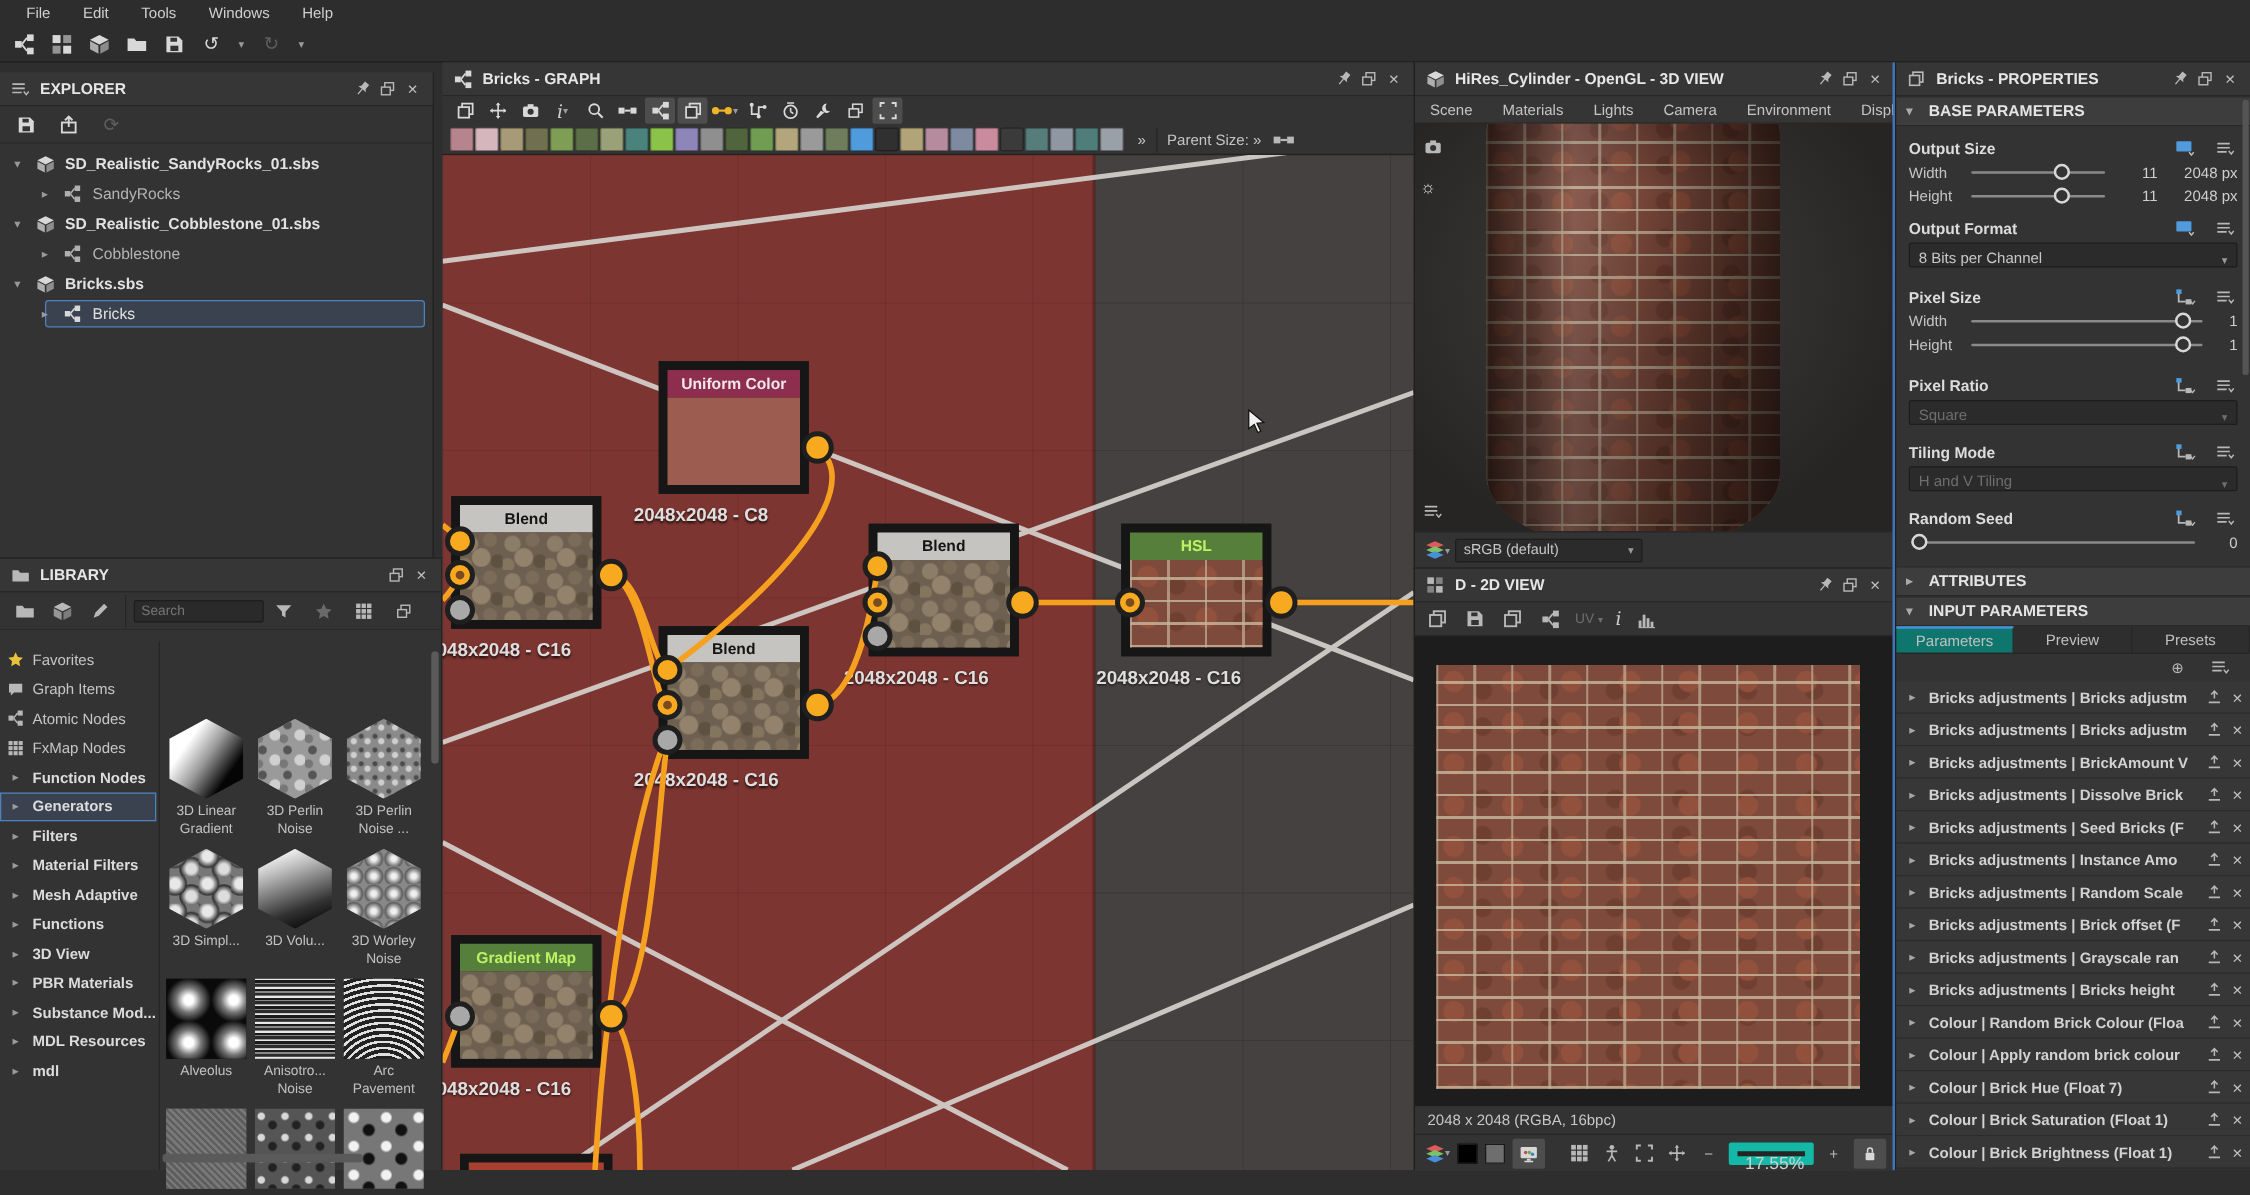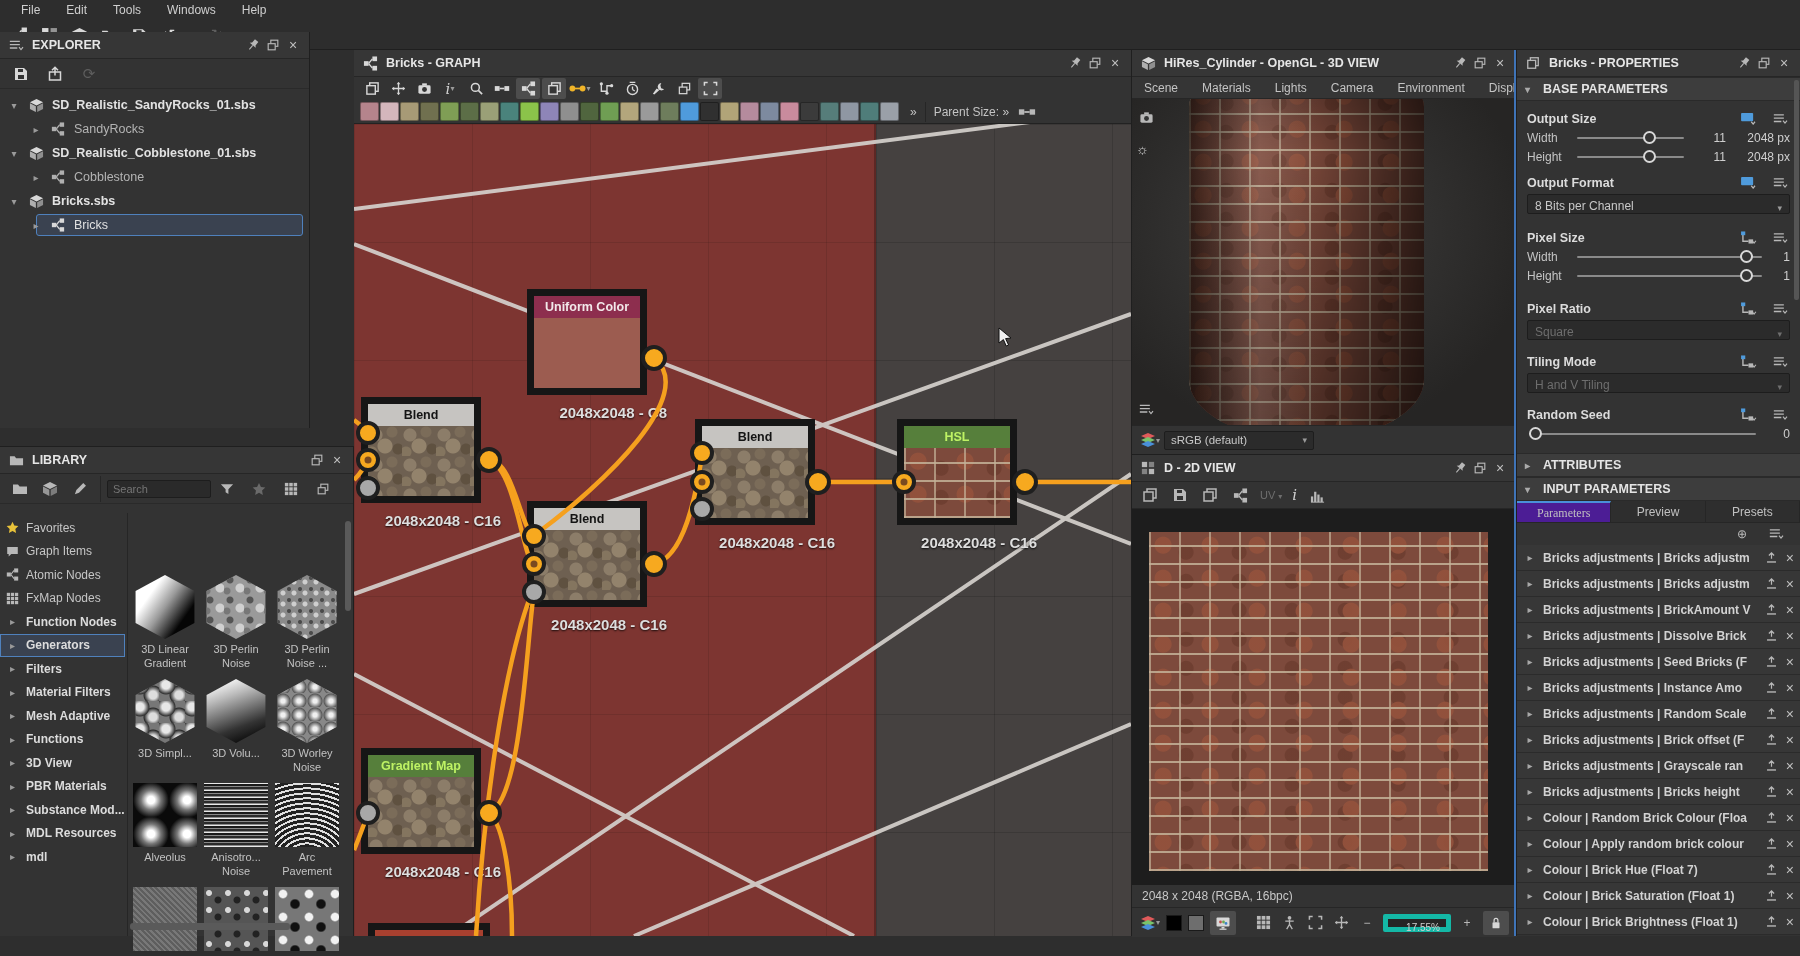--- a/index.html
+++ b/index.html
@@ -13,21 +13,21 @@
   .maintb{left:0;top:21px;width:1800px;height:29px;background:#2d2d2d;border-bottom:1px solid #1f1f1f;display:flex;align-items:center;gap:4px;padding-left:6px;}
   .tbi{width:26px;height:24px;display:flex;align-items:center;justify-content:center;color:#d8d8d8;font-size:15px;border-radius:3px;}
   .tbi.sm{width:14px;font-size:9px;color:#9a9a9a;}
   .tbi.dis{color:#5e5e5e;}
   .panel-h{height:27px;background:#363636;display:flex;align-items:center;padding:0 6px;border-bottom:1px solid #262626;}
   .panel-h .ttl{font-weight:bold;color:#e6e6e6;font-size:12.5px;margin-left:6px;flex:1;white-space:nowrap;overflow:hidden;}
   .hic{width:20px;height:20px;display:flex;align-items:center;justify-content:center;color:#b8b8b8;}
   svg.ic{display:block;}
   .x{font-size:14px;color:#c0c0c0;}
   
-  #explorer{left:0;top:32px;width:310px;height:396px;background:#333333;border-right:1px solid #1f1f1f;}
+  #explorer{left:0;top:58px;width:347px;height:396px;background:#333333;border-right:1px solid #1f1f1f;}
   .ex-tb{height:30px;display:flex;align-items:center;gap:8px;padding-left:8px;border-bottom:1px solid #2a2a2a;}
   .tree{padding-top:4px;}
   .trow{height:24px;display:flex;align-items:center;gap:6px;position:relative;}
   .trow .chev{width:12px;text-align:center;color:#9a9a9a;font-size:10px;}
   .trow .lbl{font-weight:bold;color:#e2e2e2;font-size:12.5px;}
   .trow .lbl.child{font-weight:normal;color:#b4b4b4;}
   .sel-outline{position:absolute;left:36px;right:6px;top:1px;bottom:1px;border:1px solid #4f81bd;border-radius:3px;background:#3a4250;}
   .ex-foot{left:0;top:418px;width:354px;height:28px;background:#333;display:flex;align-items:center;gap:14px;padding-left:10px;border-top:1px solid #2a2a2a;position:absolute;}
   .iti{font-family:"DejaVu Serif",serif;font-style:italic;font-size:15px;color:#cfcfcf;}
   
@@ -76,21 +76,21 @@
      background-size:118px 118px;box-shadow:inset -2px 0 0 rgba(0,0,0,.25);}
   .grayzone-grid{position:absolute;left:522px;top:0;right:0;bottom:0;
      background-image:linear-gradient(rgba(0,0,0,.14) 1px,transparent 1px),linear-gradient(90deg,rgba(0,0,0,.14) 1px,transparent 1px);background-size:118px 118px;}
   .node{position:absolute;width:120px;border:7px solid #161616;background:#161616;}
   .node-head{height:22px;line-height:22px;text-align:center;font-weight:bold;font-size:12.5px;}
   .nh-gray{background:#c6c4c1;color:#141414;}
   .nh-maroon{background:#8d2e4e;color:#f2e8ea;}
   .nh-green{background:#567f3b;color:#bef264;}
   .node-body{height:70px;}
   .uc-body{background:#9c5c50;}
-  .node-cap{position:absolute;left:-27px;width:160px;top:108px;text-align:right;font-weight:bold;font-size:15px;color:#dedede;text-shadow:0 1px 2px rgba(0,0,0,.8);}
+  .node-cap{position:absolute;left:-27px;width:160px;top:108px;text-align:left;font-weight:bold;font-size:15px;color:#dedede;text-shadow:0 1px 2px rgba(0,0,0,.8);}
   .tex-cobble{background-color:#6e6051;background-image:
     radial-gradient(circle at 8px 9px,#8c7d69 6px,transparent 7px),
     radial-gradient(circle at 24px 6px,#7b6c59 5px,transparent 6px),
     radial-gradient(circle at 17px 20px,#93836c 7px,transparent 8px),
     radial-gradient(circle at 30px 23px,#5f5140 5px,transparent 6px),
     radial-gradient(circle at 4px 26px,#84755f 5px,transparent 6px);
     background-size:34px 30px;}
   .tex-brick{background-color:#7d4a3c;background-image:
     repeating-linear-gradient(0deg,rgba(196,178,152,.85) 0 2px,transparent 2px 18px),
     repeating-linear-gradient(90deg,rgba(196,178,152,.7) 0 2px,transparent 2px 30px),
@@ -111,41 +111,41 @@
   .combo .cv{flex:1;}
   .combo .ca{color:#9a9a9a;font-size:9px;}
   
   #view2d{left:1131px;top:454px;width:385px;height:482px;background:#333;border-left:1px solid #1f1f1f;border-top:1px solid #1f1f1f;}
   .v2tb{height:27px;display:flex;align-items:center;gap:10px;padding-left:8px;background:#333;border-bottom:1px solid #262626;}
   .v2canvas{position:absolute;left:0;top:54px;width:385px;height:376px;background:#1d1d1d;overflow:hidden;}
   .v2tex{position:absolute;left:17px;top:23px;width:339px;height:339px;}
   .v2info{position:absolute;left:0;top:430px;width:385px;height:22px;line-height:22px;padding-left:10px;color:#c8c8c8;font-size:12px;background:#333;}
   .v2bot{position:absolute;left:0;top:452px;width:385px;height:30px;background:#333;border-top:1px solid #262626;display:flex;align-items:center;gap:6px;padding:0 8px;}
   .swatch{width:16px;height:16px;border:1px solid #1a1a1a;}
-  .zoomfield{width:68px;height:18px;background:#252525;border:5px solid #14b8a6;border-radius:2px;text-align:right;padding:0 6px;line-height:18px;color:#d0d0d0;font-size:10px;}
+  .zoomfield{width:68px;height:18px;background:#252525;border:7px solid #14b8a6;border-radius:2px;text-align:right;padding:0 6px;line-height:18px;color:#d0d0d0;font-size:14px;}
   .spread{flex:1;}
   
   #props{left:1516px;top:50px;width:284px;height:886px;background:#333;border-left:1px solid #1f1f1f;overflow:hidden;}
   .sect{height:24px;background:#3d3d3d;display:flex;align-items:center;gap:8px;padding-left:8px;border-top:1px solid #2a2a2a;border-bottom:1px solid #2a2a2a;font-weight:bold;color:#e4e4e4;font-size:12.5px;}
   .sect .sc{color:#aaa;font-size:10px;width:10px;}
   .prow{display:flex;align-items:center;padding:0 10px;height:19px;}
   .plabel{font-weight:bold;color:#dcdcdc;font-size:12.5px;flex:1;}
   .picons{display:flex;gap:12px;align-items:center;}
   .slrow{display:flex;align-items:center;gap:8px;padding:0 10px;height:19px;}
   .slname{width:42px;color:#c4c4c4;font-size:12px;}
   .track{flex:1;height:2px;background:#8a8a8a;position:relative;border-radius:1px;}
   .knob{position:absolute;top:-6px;width:13px;height:13px;border:2.5px solid #d8d8d8;border-radius:50%;background:#333;}
   .v1{width:34px;text-align:right;color:#cfcfcf;font-size:12px;}
   .v2{width:56px;text-align:right;color:#cfcfcf;font-size:12px;}
   .ddl{margin:2px 10px;height:20px;background:#2b2b2b;border:1px solid #1d1d1d;border-radius:2px;display:flex;align-items:flex-end;padding:0 7px;font-size:12px;color:#c8c8c8;}
   .ddl.dis{color:#6e6e6e;}
   .ddl .cv{flex:1;}
   .tabs{display:flex;height:22px;border-bottom:1px solid #262626;background:#2e2e2e;}
   .tab{flex:1;text-align:center;line-height:22px;font-size:12px;color:#c0c0c0;border-right:1px solid #262626;background:#2e2e2e;}
-  .tab.active{background:#4c1d95;border-top:2px solid #4a90d9;line-height:20px;font-family:Liberation Serif, serif;}
+  .tab.active{background:#0f766e;border-top:2px solid #4a90d9;line-height:20px;}
   .acts{height:22px;display:flex;align-items:center;justify-content:flex-end;gap:14px;padding-right:14px;}
   .iprow{height:26px;display:flex;align-items:center;gap:6px;padding:0 6px;background:#373737;border-bottom:1px solid #2b2b2b;}
   .iprow .ch{width:14px;color:#a8a8a8;font-size:10px;text-align:center;}
   .iprow .il{flex:1;font-weight:bold;color:#d2d2d2;font-size:12px;white-space:nowrap;overflow:hidden;}
   .iprow .ri{color:#b8b8b8;display:flex;gap:8px;align-items:center;}
   .pscroll{position:absolute;right:1px;top:30px;width:5px;height:220px;background:#555;border-radius:2px;}
   
   #status{left:0;top:936px;width:1800px;height:20px;background:#2c2f33;border-top:1px solid #1c1c1c;display:flex;align-items:center;justify-content:flex-end;gap:26px;padding-right:14px;color:#c2c2c2;font-size:11.5px;}
   .blue-split{position:absolute;left:1514px;top:50px;width:2px;height:886px;background:#3f74b8;z-index:5;}
 </style>

